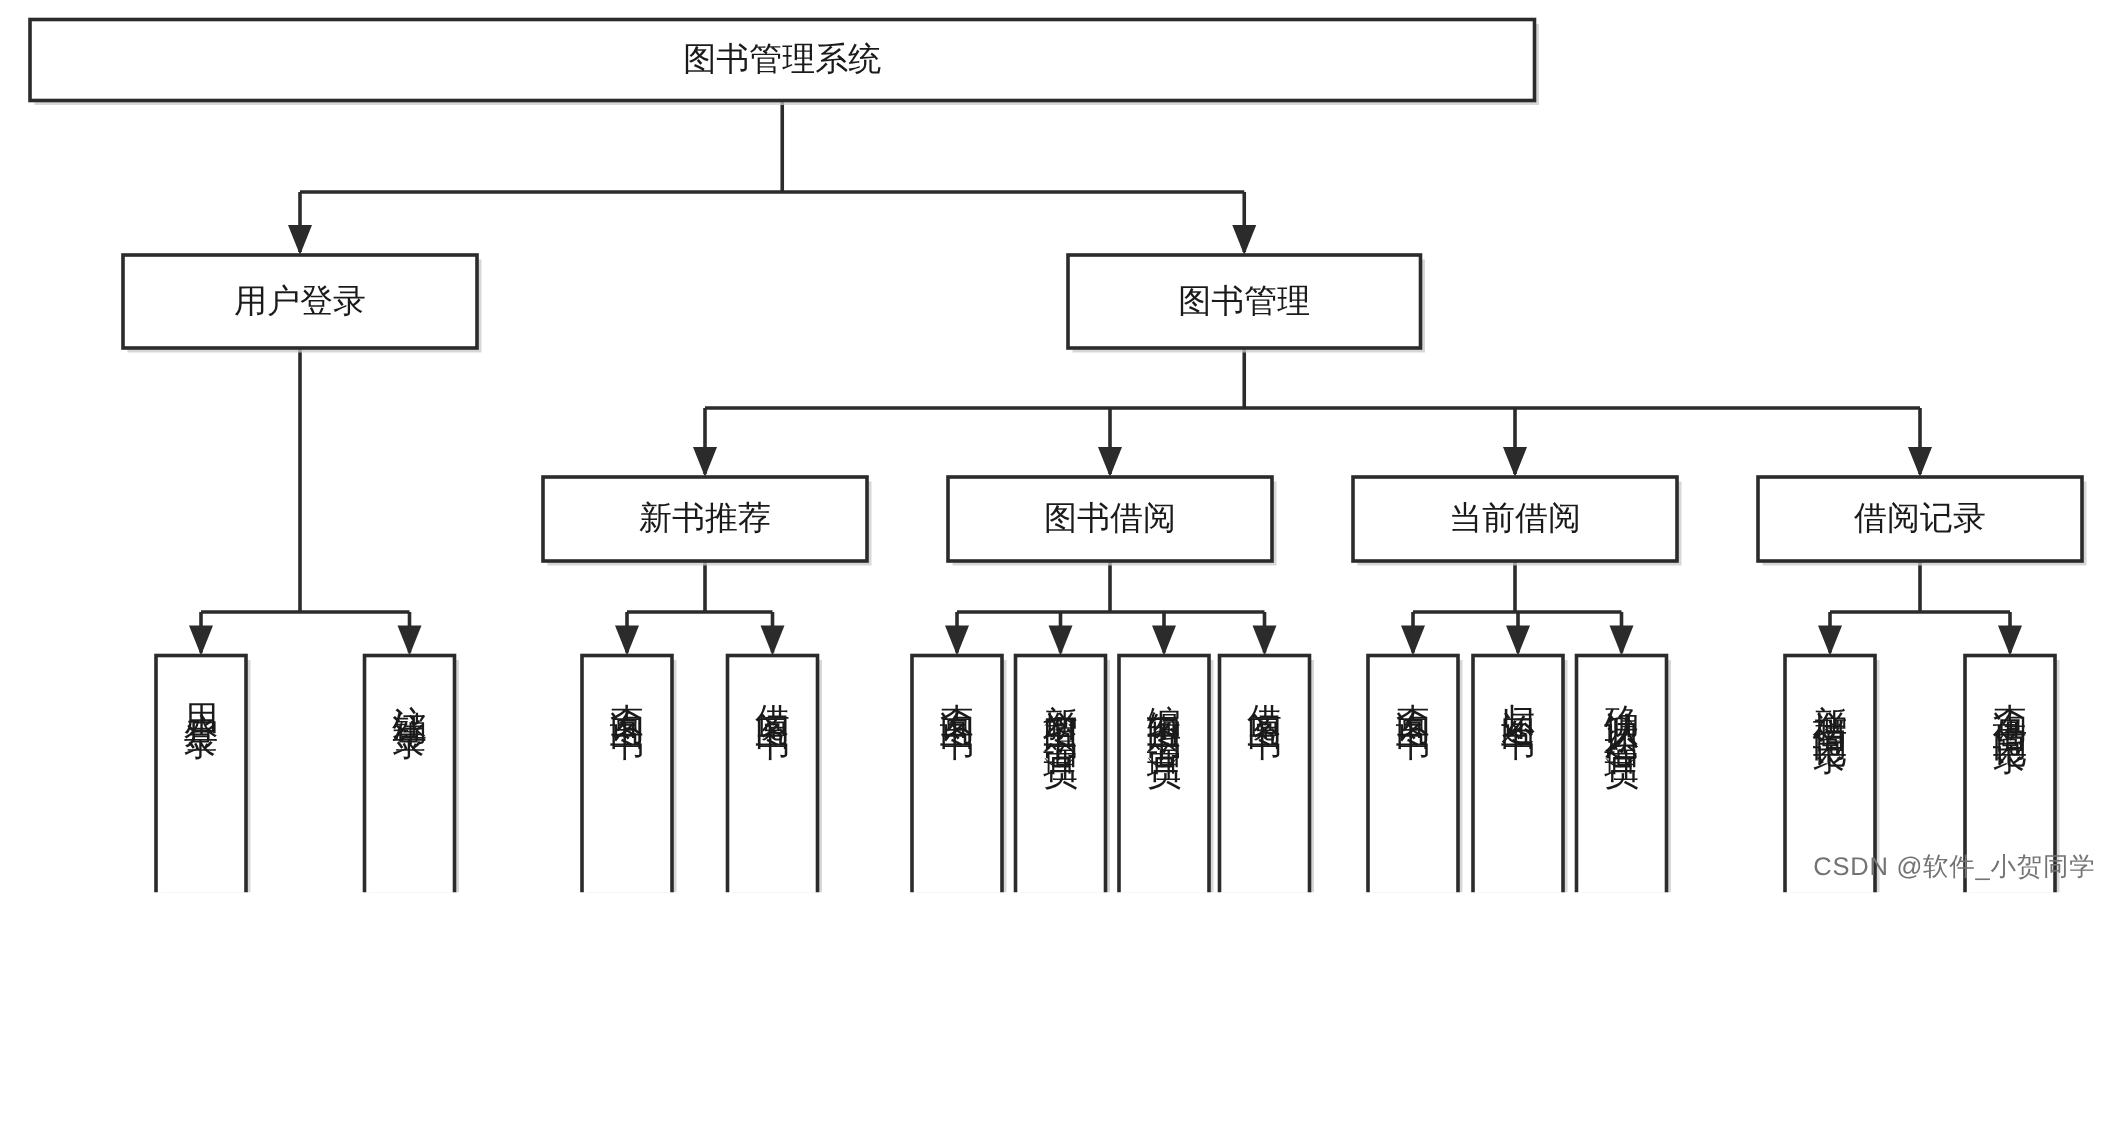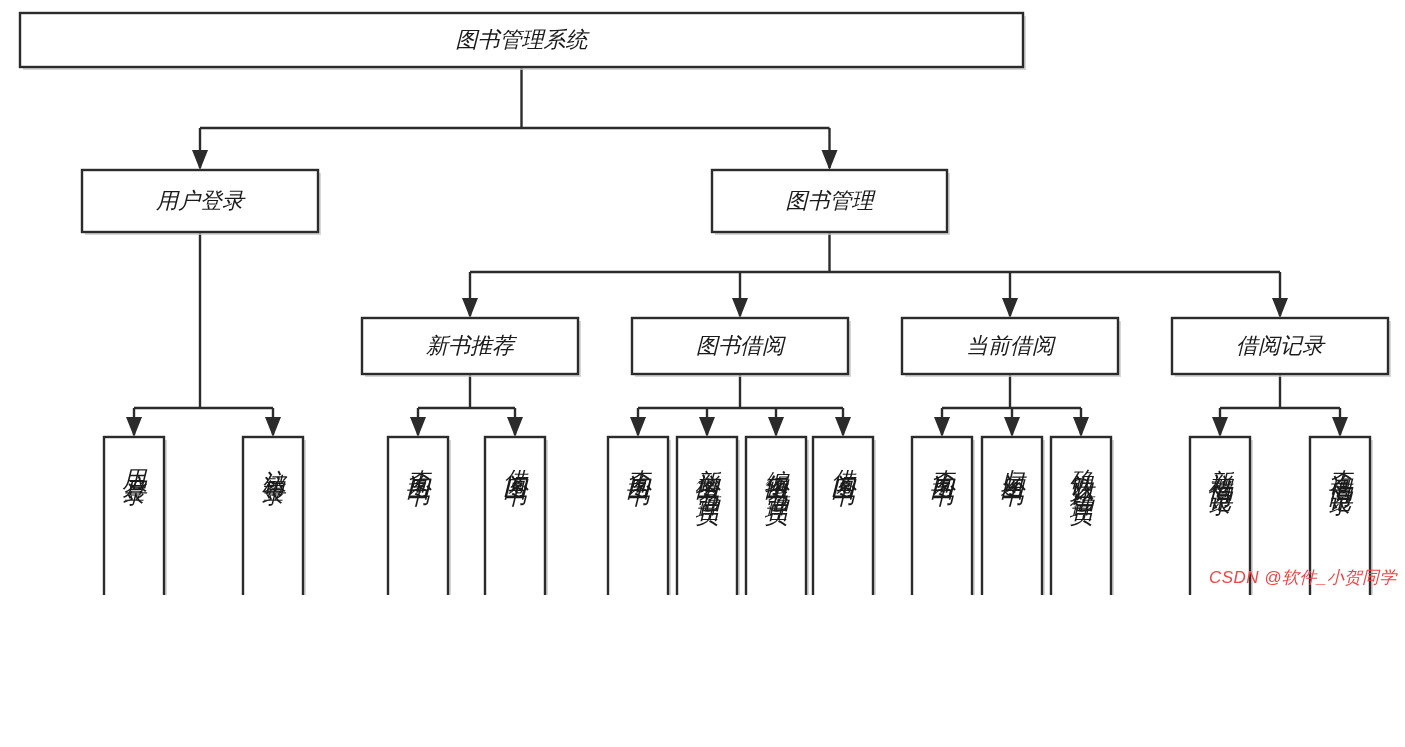--- a/index.html
+++ b/index.html
@@ -9,21 +9,20 @@
   }
   body {
     font-family: "Liberation Sans", "DejaVu Sans", sans-serif;
   }
   #diagram-root {
     position: relative;
     width: 1405px;
     height: 595px;
     background: #ffffff;
     overflow: hidden;
-    font-style: italic;
   }
   svg#flowchart {
     position: absolute;
     left: 0;
     top: 0;
     width: 1405px;
     height: 747px;
   }
   .node-box {
     fill: #ffffff;
@@ -69,21 +68,21 @@
     color: #1a1a1a;
     white-space: nowrap;
     user-select: none;
   }
   .watermark {
     position: absolute;
     right: 8px;
     bottom: 6px;
     font-family: "Liberation Sans", "DejaVu Sans", sans-serif;
     font-size: 17px;
-    color: #ef4444;
+    color: #737373;
     letter-spacing: 0.5px;
     user-select: none;
     white-space: nowrap;
   }
 </style>
 </head>
 <body>
 
 <div id="diagram-root">
 

